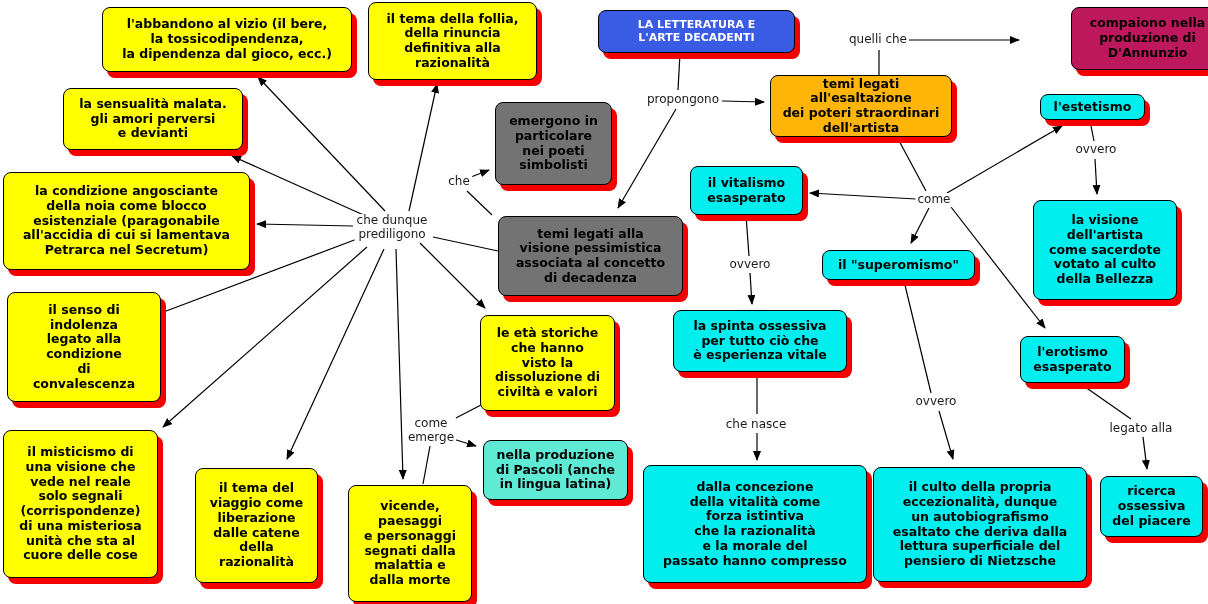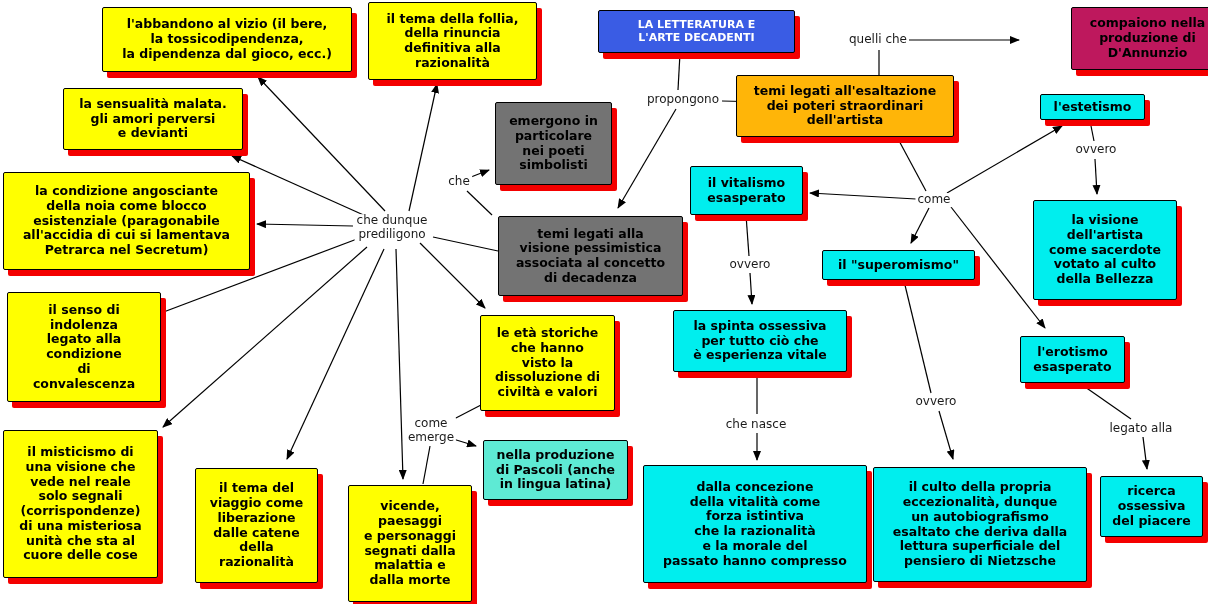--- a/index.html
+++ b/index.html
@@ -5,21 +5,21 @@
   html,body { margin:0; padding:0; background:#ffffff; }
   #canvas {
     position:relative; width:1208px; height:604px; overflow:hidden;
     font-family:"DejaVu Sans","Liberation Sans",sans-serif; background:#ffffff;
   }
   #wires { position:absolute; left:0; top:0; z-index:1; }
   .node {
     position:absolute; z-index:3; box-sizing:border-box;
     display:flex; align-items:center; justify-content:center;
     text-align:center; white-space:pre-line;
-    border:1.5px solid #000; border-radius:2px;
+    border:1.5px solid #000; border-radius:8px;
     font-weight:bold; font-size:12.5px; line-height:1.18;
     padding:2px 4px; color:#000;
     box-shadow:5px 6px 0 #f40000;
   }
   .yellow { background:#ffff00; }
   .green  { background:#737373; }
   .cyan   { background:#00eeee;text-align:center; }
   .blue   { background:#3a5ce4; color:#ffffff; }
   .orange { background:#ffb508; }
   .pink   { background:#be185d;margin-left:46px; }
@@ -104,21 +104,21 @@
   <div class="node yellow" style="left:368px;top:2px;width:169px;height:78px">il tema della follia,
 della rinuncia
 definitiva alla
 razionalità</div>
   <div class="node pink" style="left:1025px;top:7px;width:153px;height:63px">compaiono nella
 produzione di
 D'Annunzio</div>
   <div class="node yellow" style="left:63px;top:88px;width:180px;height:62px">la sensualità malata.
 gli amori perversi
 e devianti</div>
-  <div class="node orange" style="left:736px;top:75px;width:218px;height:62px">temi legati all'esaltazione
+  <div class="node orange" style="left:770px;top:75px;width:182px;height:62px">temi legati all'esaltazione
 dei poteri straordinari
 dell'artista</div>
   <div class="node cyan" style="left:1040px;top:94px;width:105px;height:26px">l'estetismo</div>
   <div class="node green" style="left:495px;top:102px;width:117px;height:83px">emergono in
 particolare
 nei poeti
 simbolisti</div>
   <div class="node yellow" style="left:3px;top:172px;width:247px;height:98px">la condizione angosciante
 della noia come blocco
 esistenziale (paragonabile

